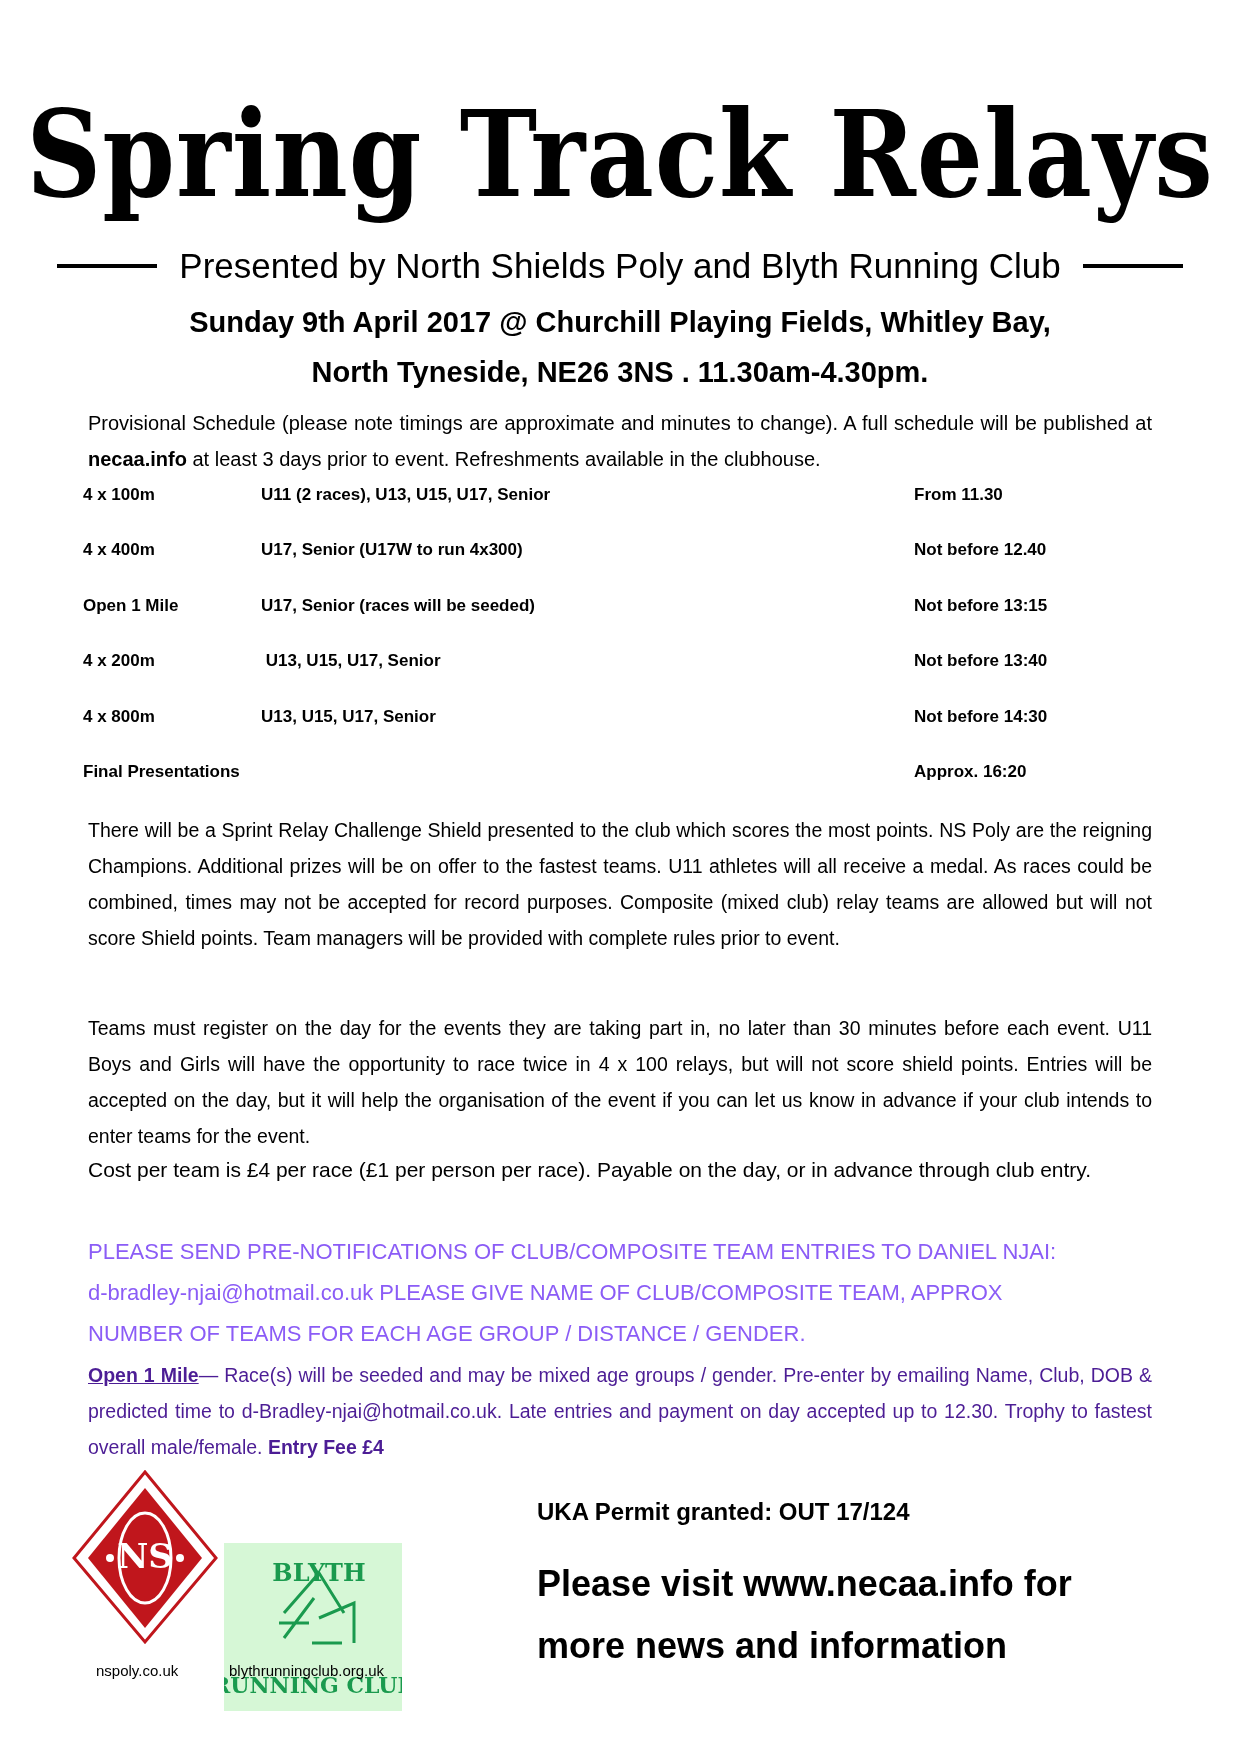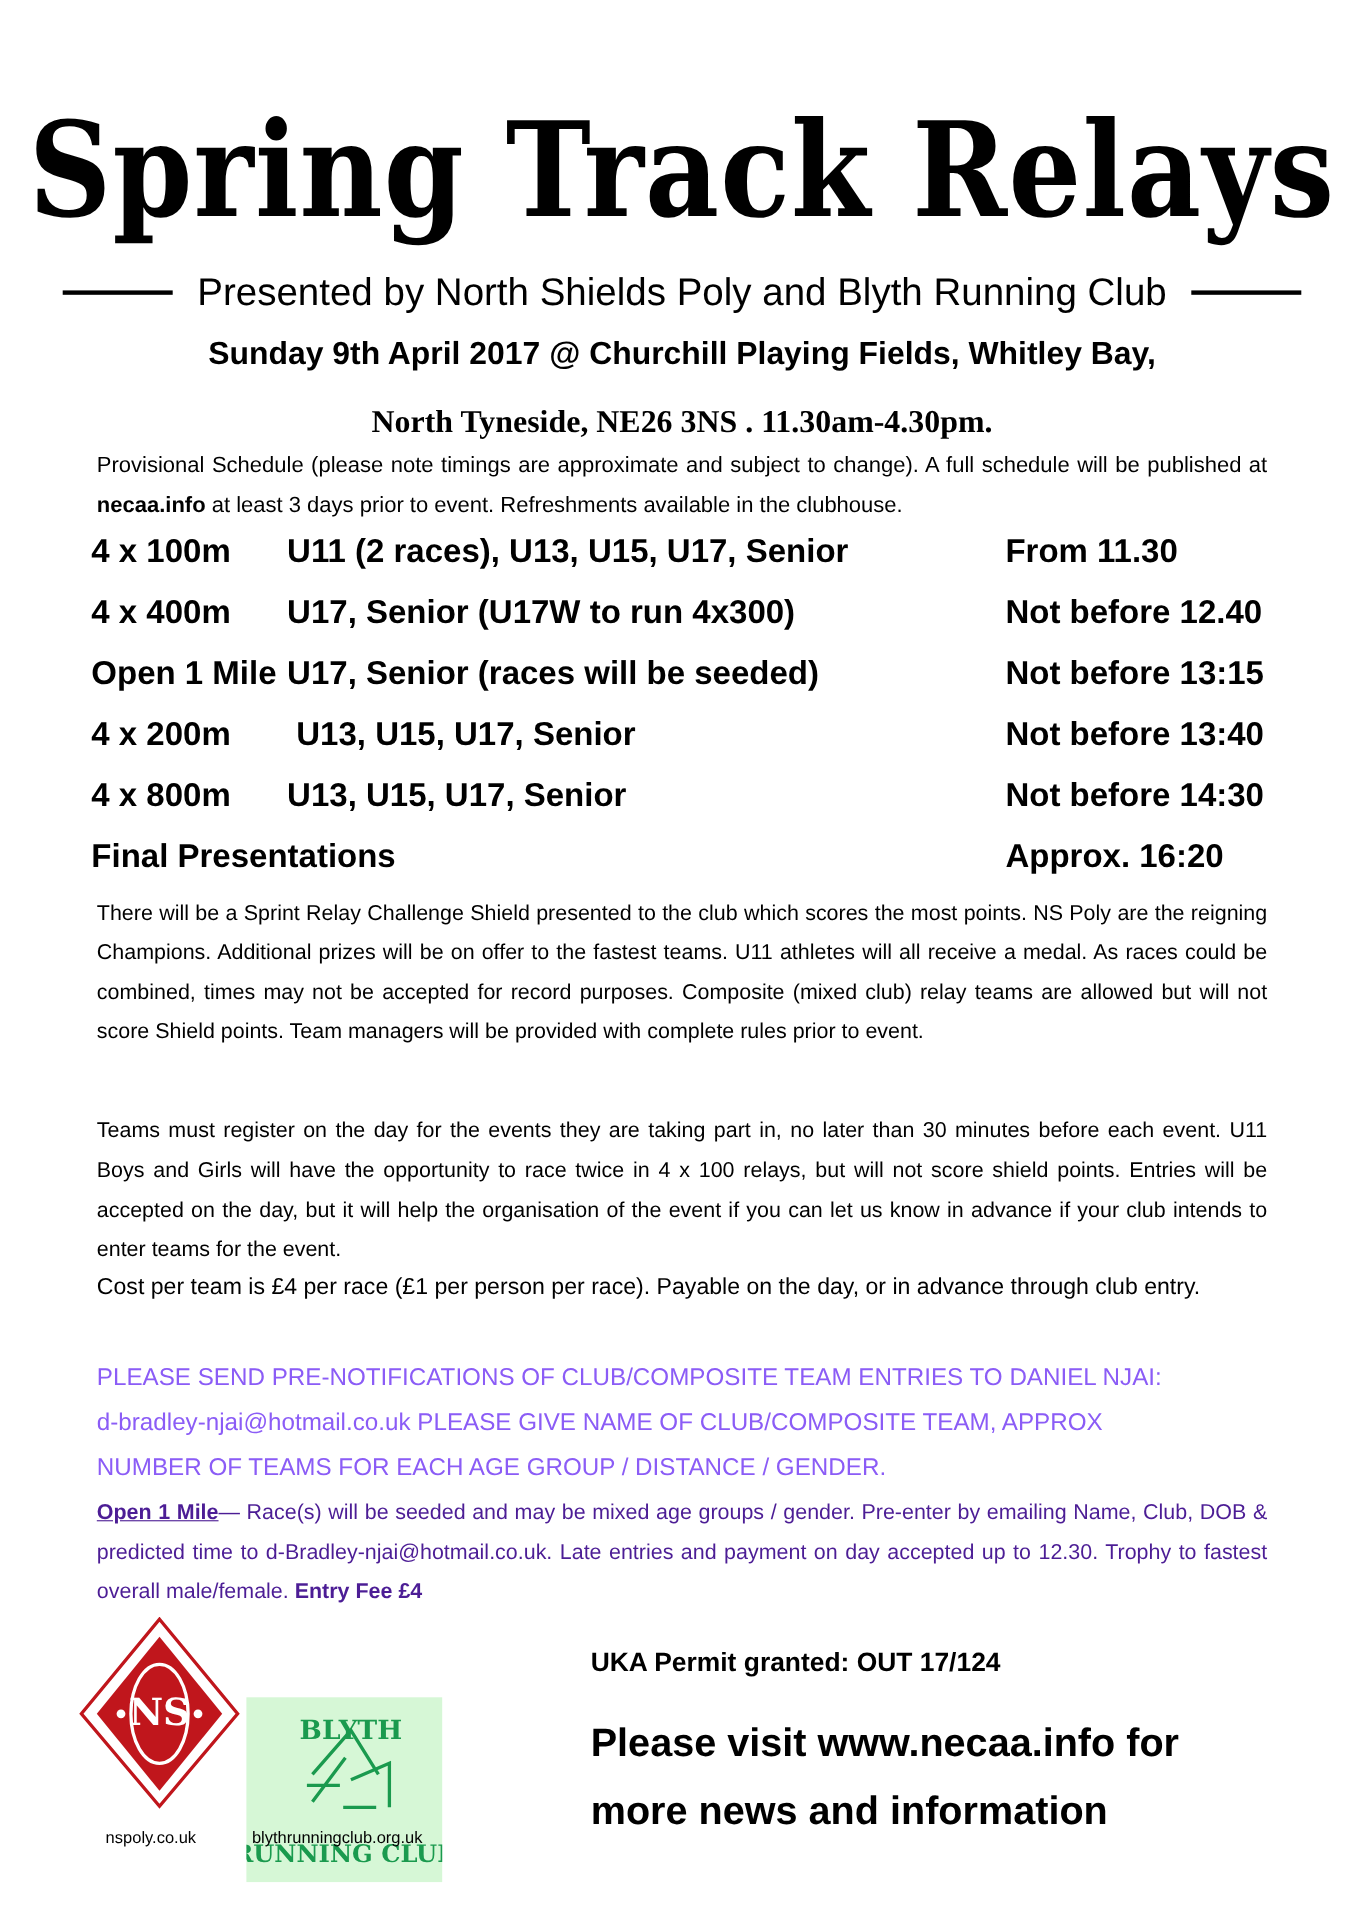--- a/index.html
+++ b/index.html
@@ -3,21 +3,21 @@
 <meta charset="utf-8">
 <style>
   html, body { margin: 0; padding: 0; background: #ffffff; }
   body { width: 1240px; height: 1754px; position: relative; overflow: hidden; color: #000; font-family: "Liberation Sans", sans-serif; }
   .title { position: absolute; left: 0; width: 1240px; top: 86px; text-align: center; font-family: "DejaVu Serif", serif; font-weight: bold; font-size: 104px; letter-spacing: 1px; line-height: 120px; transform: scaleY(1.15); transform-origin: top center; }
   .subtitle-row { position: absolute; top: 246px; left: 0; width: 1240px; display: flex; align-items: center; justify-content: center; }
   .rule { height: 4px; width: 100px; background: #000; }
   .subtitle { font-size: 35px; margin: 0 22px; font-family: "Liberation Sans", sans-serif; }
   .event-line { position: absolute; left: 0; width: 1240px; text-align: center; font-size: 29px; font-weight: bold; }
   .para { position: absolute; left: 88px; width: 1064px; font-size: 19.5px; line-height: 36px; text-align: justify; }
-  .sched-row { position: absolute; left: 83px; width: 1080px; font-size: 30px; font-weight: bold; height: 30px; }
+  .sched-row { position: absolute; left: 83px; width: 1080px; font-size: 17px; font-weight: bold; height: 30px; }
   .sched-row .c1 { position: absolute; left: 0; }
   .sched-row .c2 { position: absolute; left: 178px; }
   .sched-row .c3 { position: absolute; left: 831px; }
   .red { color: #8b5cf6; font-size: 22px; line-height: 41px; left: 88px; width: 1080px; text-align: left; }
   .blue { color: #4c1d95; }
   .blue .link { font-weight: bold; text-decoration: underline; }
   .logo { position: absolute; }
   .logo-caption { position: absolute; font-size: 15px; }
   .permit { position: absolute; left: 537px; top: 1498px; font-size: 24px; font-weight: bold; }
   .visit { position: absolute; left: 537px; top: 1553px; font-size: 36px; font-weight: bold; line-height: 62px; }
@@ -27,24 +27,24 @@
 
 <div class="title">Spring Track Relays</div>
 
 <div class="subtitle-row">
   <div class="rule"></div>
   <span class="subtitle">Presented by North Shields Poly and Blyth Running Club</span>
   <div class="rule"></div>
 </div>
 
 <div class="event-line" style="top:306px;">Sunday 9th April 2017 @ Churchill Playing Fields, Whitley Bay,</div>
-<div class="event-line" style="top:368px;font-family:Liberation Serif, serif;">North Tyneside, NE26 3NS . 11.30am-4.30pm.</div>
+<div class="event-line" style="top:356px;">North Tyneside, NE26 3NS . 11.30am-4.30pm.</div>
 
 <div class="para" style="top:405px; font-size:20px;">
-  <span>Provisional Schedule (please note timings are approximate and subject to change). A full schedule will be published at </span><b>necaa.info</b><span> at least 3 days prior to event. Refreshments available in the clubhouse.</span>
+  <span>Provisional Schedule (please note timings are approximate and minutes to change). A full schedule will be published at </span><b>necaa.info</b><span> at least 3 days prior to event. Refreshments available in the clubhouse.</span>
 </div>
 
 <div>
   <div class="sched-row" style="top:485px;">
     <span class="c1">4 x 100m</span>
     <span class="c2">U11 (2 races), U13, U15, U17, Senior</span>
     <span class="c3">From 11.30</span>
   </div>
   <div class="sched-row" style="top:540px;">
     <span class="c1">4 x 400m</span>

